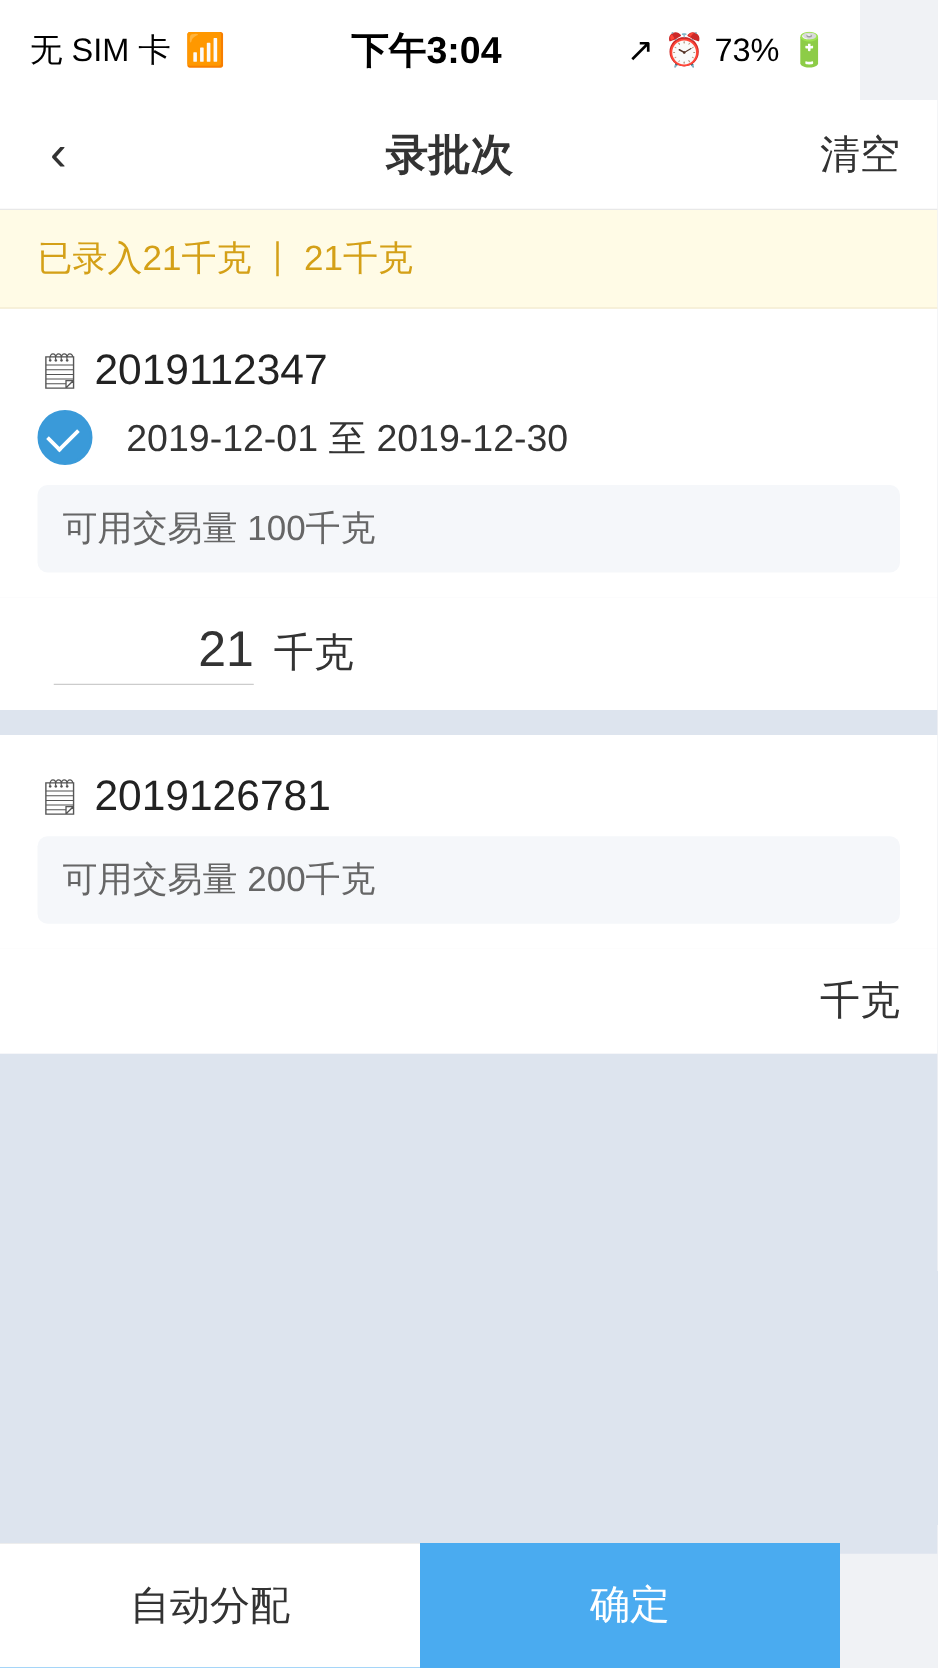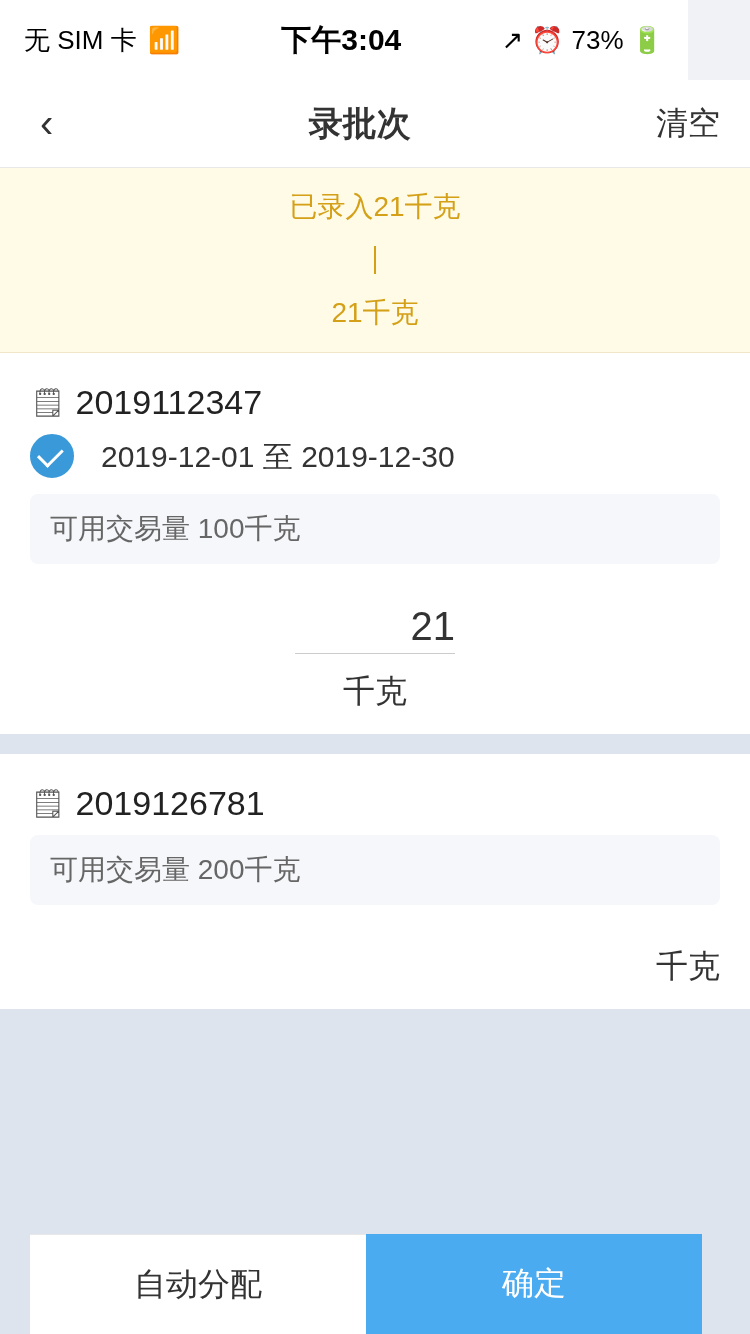--- a/index.html
+++ b/index.html
@@ -74,21 +74,20 @@
 
     
     .summary-banner {
       width: 750px;
       background: #fffbe6;
       padding: 20px 30px;
       display: flex;
       align-items: center;
       gap: 20px;
       border-bottom: 1px solid #f0e6c8;
-      flex-direction: column;
     }
     .summary-recorded {
       font-size: 28px;
       color: #d4a017;
     }
     .summary-divider {
       width: 2px;
       height: 28px;
       background: #d4a017;
     }
@@ -163,21 +162,20 @@
       margin-bottom: 0;
     }
 
     
     .quantity-row {
       display: flex;
       align-items: center;
       padding: 20px 43px;
       gap: 16px;
       background: #fff;
-      flex-direction: column;
     }
     .quantity-value {
       font-size: 40px;
       color: #333;
       font-weight: 400;
     }
     .quantity-unit {
       font-size: 32px;
       color: #333;
     }
@@ -228,21 +226,20 @@
     }
 
     
     .bottom-bar {
       width: 672px;
       height: 100px;
       display: flex;
       position: fixed;
       bottom: 0;
       left: 0;
-      margin-left: 30px;
     }
     .btn-auto {
       flex: 1;
       background: #fff;
       border: none;
       font-size: 32px;
       color: #333;
       font-weight: 500;
       cursor: pointer;
       border-top: 1px solid #e8e8e8;

